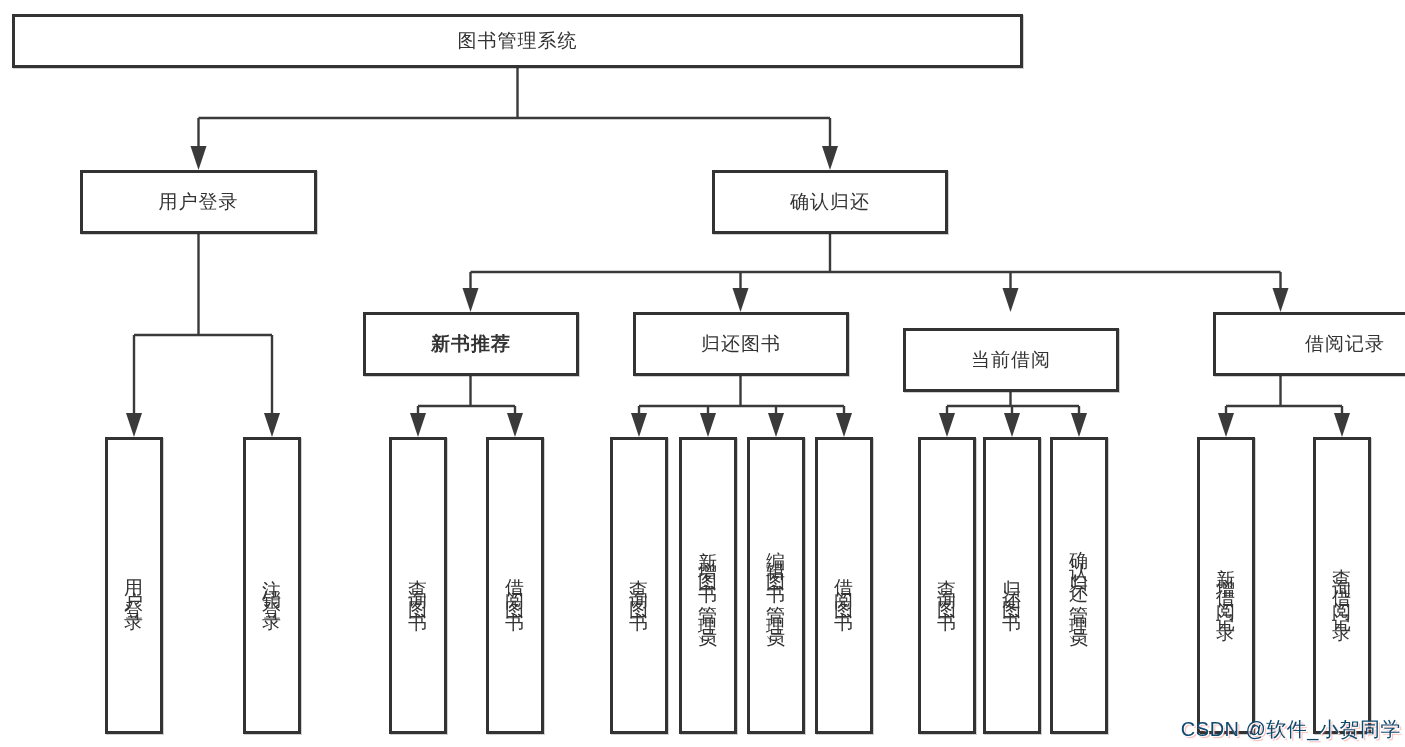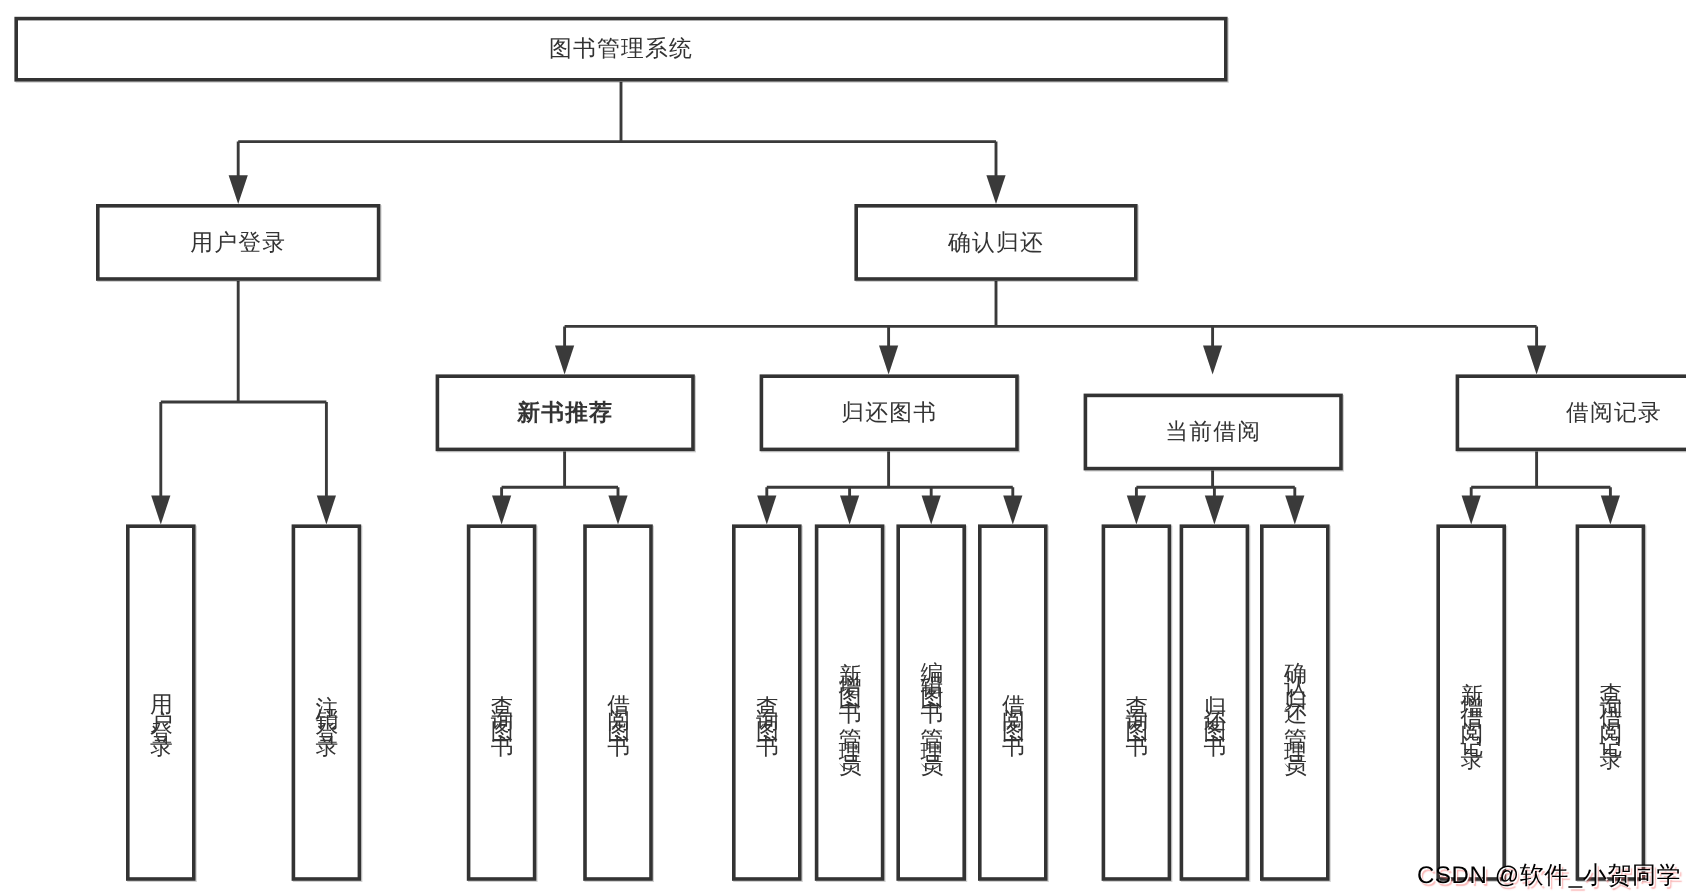--- a/index.html
+++ b/index.html
@@ -61,21 +61,21 @@
   .n-g4-0   { left: 918px; }
   .n-g4-1   { left: 983px; }
   .n-g4-2   { left: 1050px; }
   .n-g5-0   { left: 1197px; }
   .n-g5-1   { left: 1313px; }
   .watermark {
     position: absolute;
     right: 4px;
     bottom: 4px;
     font-size: 20px;
-    color: #000000;
+    color: #0c4a6e;
     letter-spacing: 0.5px;
     text-shadow: 1px 1px 0 #ffffff, 2px 2px 1px rgba(244, 88, 88, 0.45);
     white-space: nowrap;
     z-index: 5;
   }
 </style>
 </head>
 <body>
 
 <div id="canvas">

